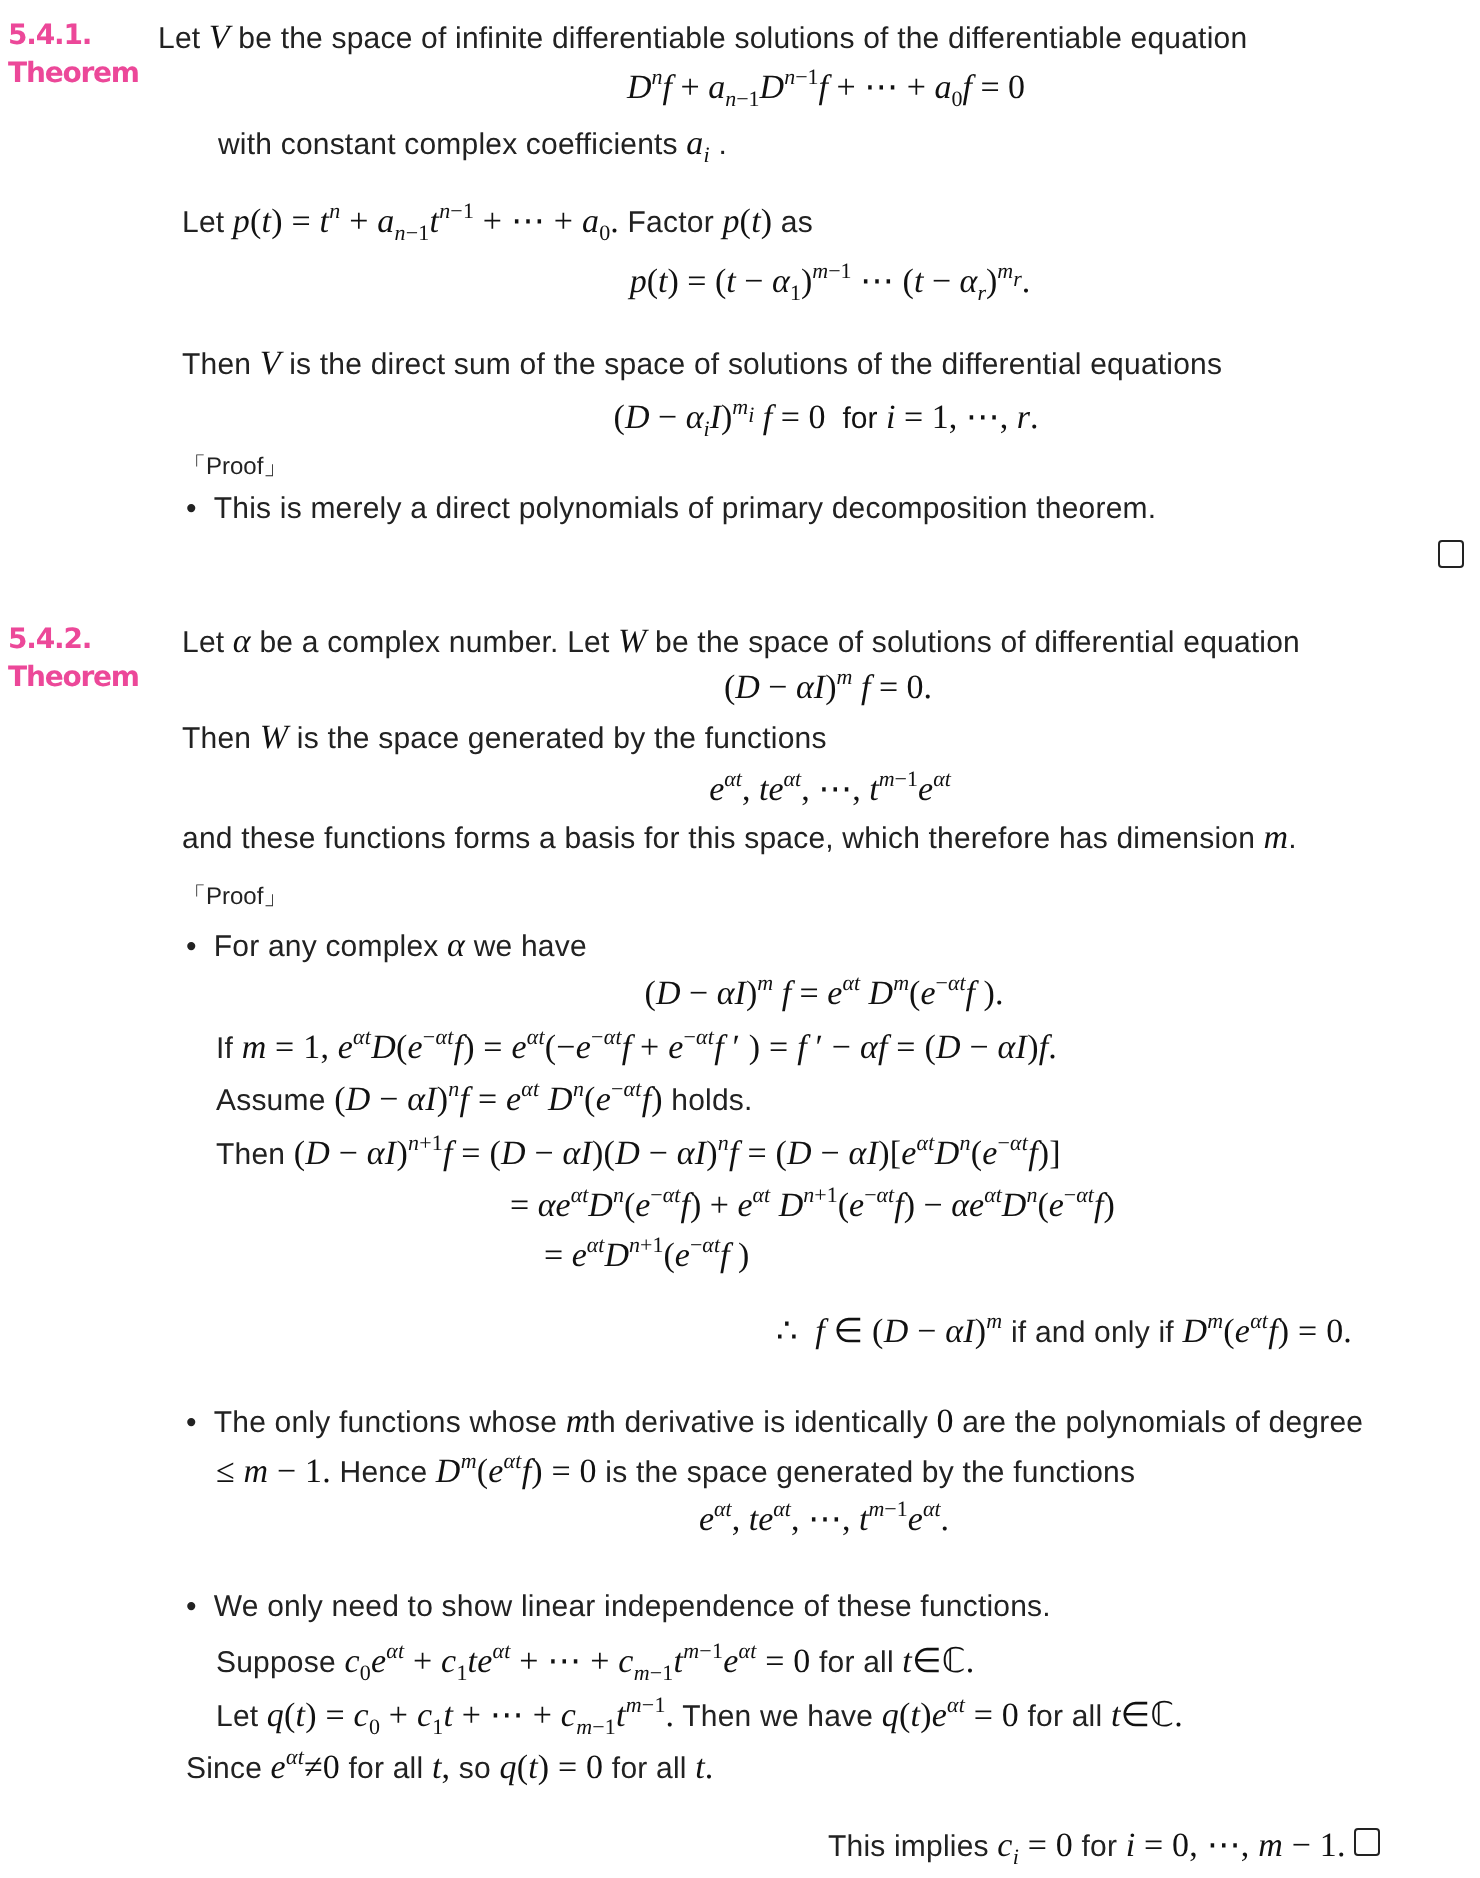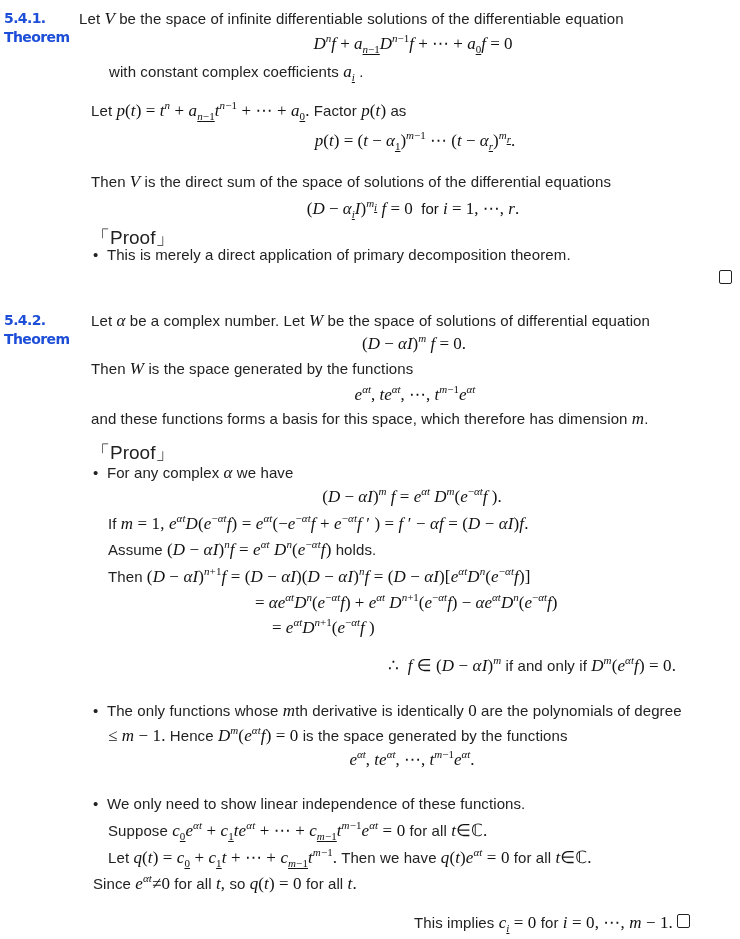--- a/index.html
+++ b/index.html
@@ -1,49 +1,49 @@
 <!DOCTYPE html>
 <html><head>
 <meta charset="utf-8">
 <style>
   html, body { margin:0; padding:0; background:#ffffff; }
   body {
     width:740px; height:939px; position:relative; overflow:hidden;
     font-family:"Liberation Sans", sans-serif; color:#1a1a1a;
   }
   .abs { position:absolute; white-space:nowrap; }
-  .label { left:4px; font-family:"DejaVu Sans", sans-serif; font-size:14px; font-weight:bold; letter-spacing:-0.6px; line-height:18px; color:#1d4ed8; }
+  .label { left:4px; font-family:"DejaVu Sans", sans-serif; font-size:14px; font-weight:bold; letter-spacing:-0.6px; line-height:18px; color:#ec4899; }
   .txt { font-size:15px; letter-spacing:0.1px; color:#222; }
   .math { font-family:"Liberation Serif", serif; font-size:17px; color:#111; }
   .center { transform:translateX(-50%); }
   i { font-style:italic; }
   sup { font-size:11px; vertical-align:7px; line-height:0; }
-  sub { font-size:11px; vertical-align:-4px; line-height:0;text-decoration:underline; }
-  .proof { font-size:19px; color:#222; }
+  sub { font-size:11px; vertical-align:-4px; line-height:0; }
+  .proof { font-size:12px; color:#222; }
   .qed { width:11px; height:12px; border:1px solid #222; border-radius:2px; display:inline-block; background:#fff; }
 </style>
 </head>
 <body>
 
 <div>
   <div class="abs label" style="top:9px">5.4.1.</div>
   <div class="abs label" style="top:28px">Theorem</div>
 
   <div class="abs txt" style="left:79px; top:9px">Let <span class="math"><i>V</i></span> be the space of infinite differentiable solutions of the differentiable equation</div>
   <div class="abs math center" style="left:413px; top:33px"><i>D<sup>n</sup>f</i> + <i>a</i><sub><i>n</i>−1</sub><i>D</i><sup><i>n</i>−1</sup><i>f</i> + ⋯ + <i>a</i><sub>0</sub><i>f</i> = 0</div>
   <div class="abs txt" style="left:109px; top:62px">with constant complex coefficients <span class="math"><i>a<sub>i</sub></i></span> .</div>
 
   <div class="abs txt" style="left:91px; top:100px">Let <span class="math"><i>p</i>(<i>t</i>) = <i>t<sup>n</sup></i> + <i>a</i><sub><i>n</i>−1</sub><i>t</i><sup><i>n</i>−1</sup> + ⋯ + <i>a</i><sub>0</sub>.</span> Factor <span class="math"><i>p</i>(<i>t</i>)</span> as</div>
   <div class="abs math center" style="left:415px; top:130px"><i>p</i>(<i>t</i>) = (<i>t</i> − <i>α</i><sub>1</sub>)<sup><i>m</i>−1</sup> ⋯ (<i>t</i> − <i>α<sub>r</sub></i>)<sup><i>m<sub>r</sub></i></sup>.</div>
 
   <div class="abs txt" style="left:91px; top:172px">Then <span class="math"><i>V</i></span> is the direct sum of the space of solutions of the differential equations</div>
   <div class="abs math center" style="left:413px; top:198px">(<i>D</i> − <i>α<sub>i</sub>I</i>)<sup><i>m<sub>i</sub></i></sup> <i>f</i> = 0 &nbsp;<span style="font-family:'Liberation Sans',sans-serif;font-size:15px">for</span> <i>i</i> = 1, ⋯, <i>r</i>.</div>
 
   <div class="abs proof" style="left:91px; top:225px">「Proof」</div>
-  <div class="abs txt" style="left:93px; top:246px">• &nbsp;<span>This is merely a direct application of primary decomposition theorem.</span></div>
+  <div class="abs txt" style="left:93px; top:246px">• &nbsp;<span>This is merely a direct polynomials of primary decomposition theorem.</span></div>
   <div class="abs" style="left:719px; top:270px"><span class="qed"></span></div>
 </div>
 
 <div>
   <div class="abs label" style="top:311px">5.4.2.</div>
   <div class="abs label" style="top:330px">Theorem</div>
 
   <div class="abs txt" style="left:91px; top:311px">Let <span class="math"><i>α</i></span> be a complex number. Let <span class="math"><i>W</i></span> be the space of solutions of differential equation</div>
   <div class="abs math center" style="left:414px; top:334px">(<i>D</i> − <i>αI</i>)<sup><i>m</i></sup> <i>f</i> = 0.</div>
   <div class="abs txt" style="left:91px; top:359px">Then <span class="math"><i>W</i></span> is the space generated by the functions</div>

